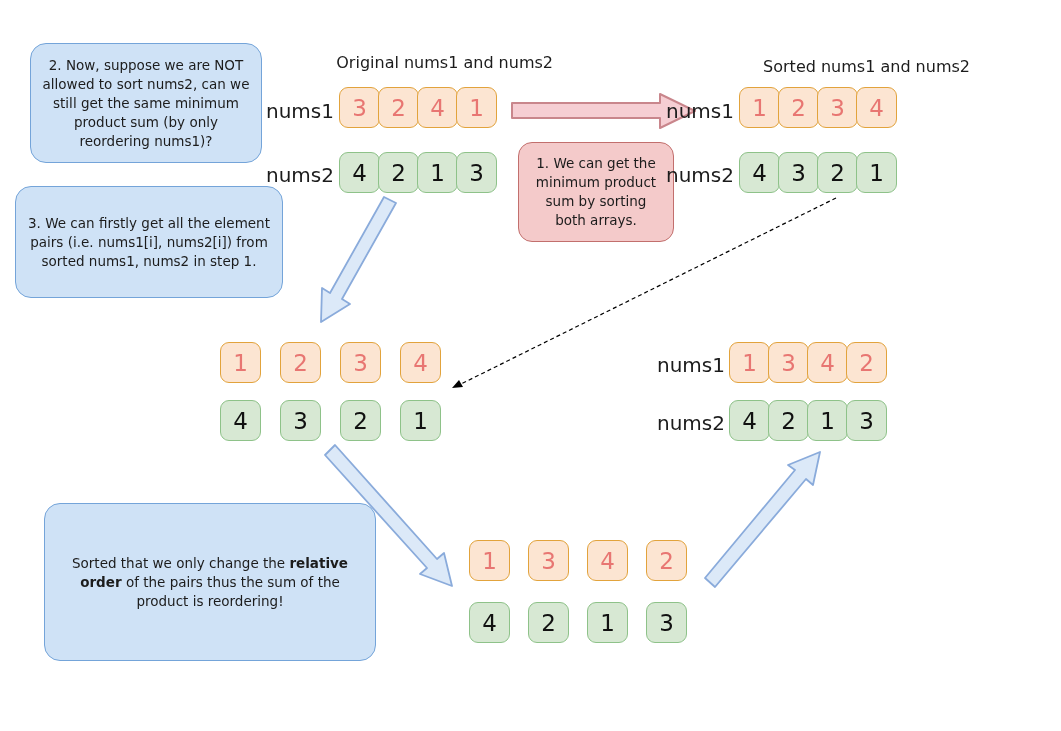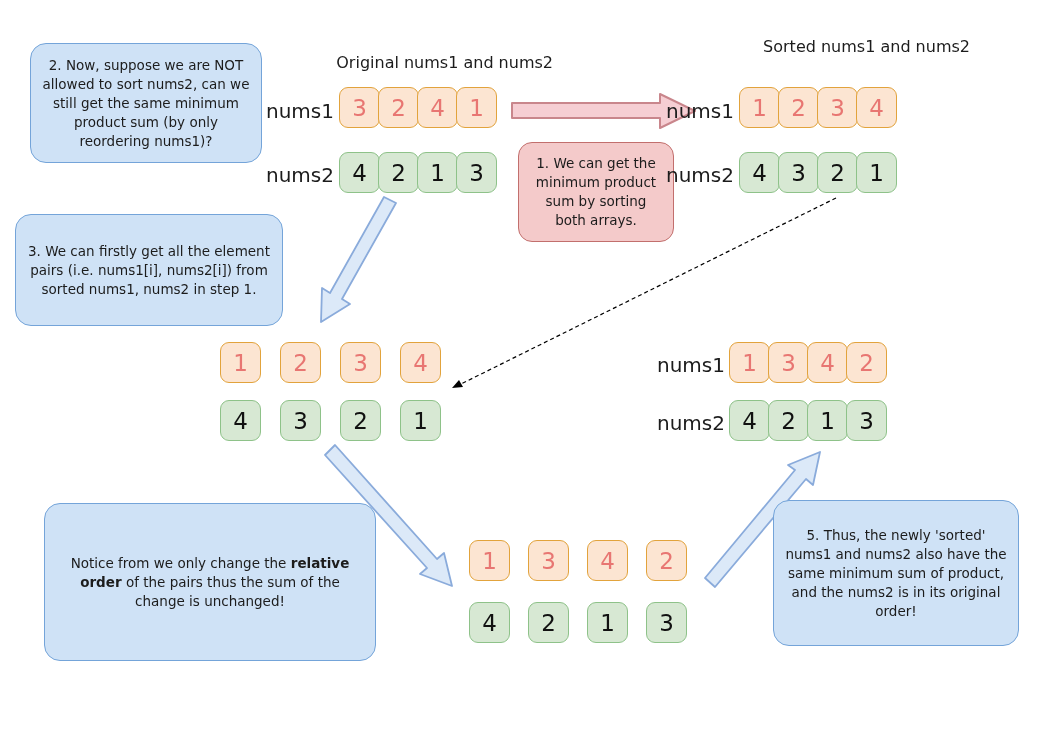--- a/index.html
+++ b/index.html
@@ -48,53 +48,50 @@
     <polygon class="arrow-blue" points="325,455 427,568 420,574 452,586 444,553 437,559 335,445"></polygon>
     <polygon class="arrow-blue" points="715,587 806,479 813,485 820,452 788,465 795,470 705,578"></polygon>
     <line class="dashed-line" x1="836" y1="198" x2="461" y2="384"></line>
     <polygon class="dashed-head" points="452,388 459,380 463,387"></polygon>
   </svg>
 
   <div class="callout blue" style="left:30px; top:43px; width:232px; height:120px;">
     <p>2. Now, suppose we are NOT allowed to sort nums2, can we still get the same minimum product sum (by only reordering nums1)?</p>
   </div>
 
-  <div class="callout blue" style="left:15px; top:214px; width:268px; height:112px;justify-content:center;">
+  <div class="callout blue" style="left:15px; top:186px; width:268px; height:112px;justify-content:center;">
     <p>3. We can firstly get all the element pairs (i.e. nums1[i], nums2[i]) from sorted nums1, nums2 in step 1.</p>
   </div>
 
   <div class="callout pink" style="left:518px; top:142px; width:156px; height:100px;">
     <p>1. We can get the minimum product sum by sorting both arrays.</p>
   </div>
 
   <div class="callout blue" style="left:44px; top:503px; width:332px; height:158px;">
-    <p><span>Notice from we only change the </span><b>relative order</b><span> of the pairs thus the sum of the change is unchanged!</span></p>
+    <p><span>Sorted that we only change the </span><b>relative order</b><span> of the pairs thus the sum of the product is reordering!</span></p>
   </div>
 
-  <div class="callout blue" style="left:773px; top:500px; width:246px; height:146px;">
-    <p>5. Thus, the newly 'sorted' nums1 and nums2 also have the same minimum sum of product, and the nums2 is in its original order!</p>
-  </div>
 
   <div class="title" style="left:253px; top:53px;">Original nums1 and nums2</div>
   <div class="label" style="left:250px; top:99px;">nums1</div>
   <div class="row joined" style="left:339px; top:87px;">
     <div class="cell orange">3</div>
     <div class="cell orange">2</div>
     <div class="cell orange">4</div>
     <div class="cell orange">1</div>
   </div>
   <div class="label" style="left:250px; top:163px;">nums2</div>
   <div class="row joined" style="left:339px; top:152px;">
     <div class="cell green">4</div>
     <div class="cell green">2</div>
     <div class="cell green">1</div>
     <div class="cell green">3</div>
   </div>
 
-  <div class="title" style="left:670px; top:37px;">Sorted nums1 and nums2</div>
+  <div class="title" style="left:670px; top:57px;">Sorted nums1 and nums2</div>
   <div class="label" style="left:650px; top:99px;">nums1</div>
   <div class="row joined" style="left:739px; top:87px;">
     <div class="cell orange">1</div>
     <div class="cell orange">2</div>
     <div class="cell orange">3</div>
     <div class="cell orange">4</div>
   </div>
   <div class="label" style="left:650px; top:163px;">nums2</div>
   <div class="row joined" style="left:739px; top:152px;">
     <div class="cell green">4</div>

